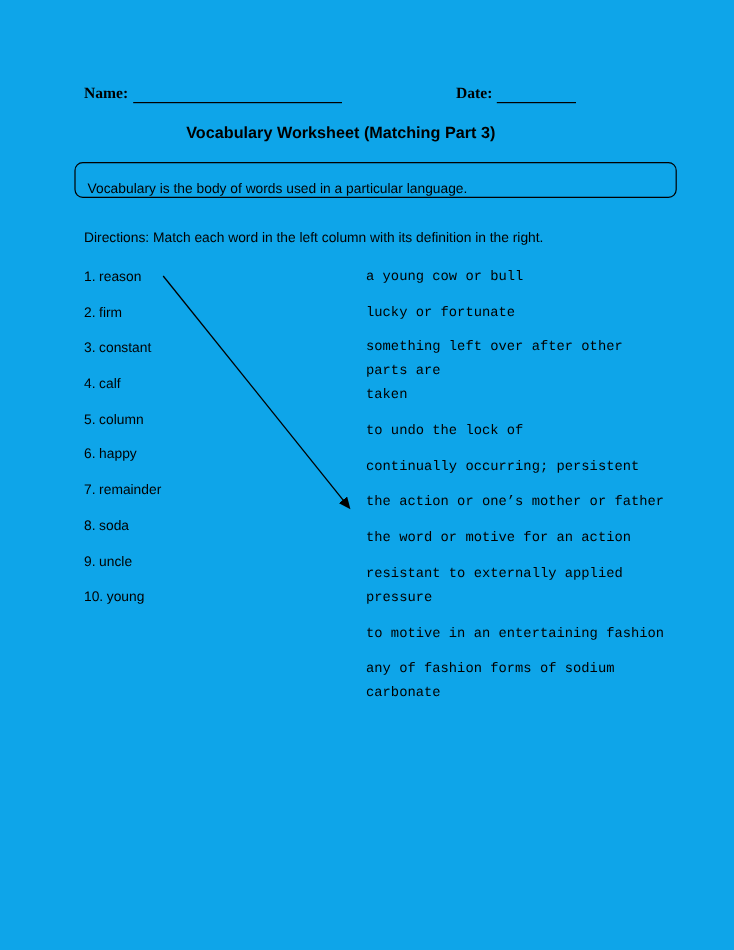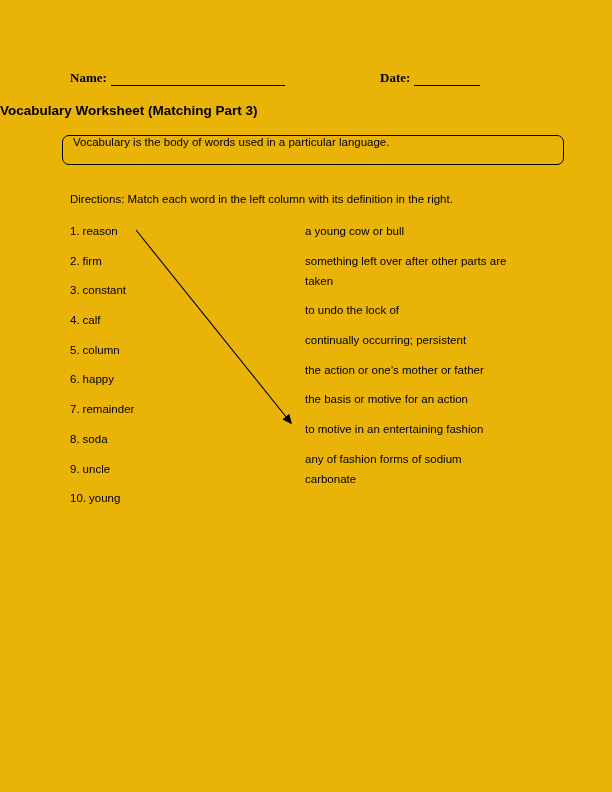--- a/index.html
+++ b/index.html
@@ -4,21 +4,21 @@
 <style>
   html, body {
     margin: 0;
     padding: 0;
     background: #ffffff;
   }
   .page {
     position: relative;
     width: 612px;
     height: 792px;
-    background: #eab308;
+    background: #0ea5e9;
     font-family: "Liberation Sans", sans-serif;
     color: #000000;
     overflow: hidden;
   }
 
   
   .name-field, .date-field {
     position: absolute;
     top: 70px;
     font-family: "Liberation Serif", serif;
@@ -37,35 +37,36 @@
   }
   .name-line { width: 174px; }
   .date-line { width: 66px; }
 
   
   .title {
     position: absolute;
     top: 103px;
     left: 0;
     width: 568px;
+    text-align: center;
     font-weight: bold;
     font-size: 13.5px;
   }
 
   
   .def-box {
     position: absolute;
     left: 62px;
     top: 135px;
     width: 490px;
     height: 28px;
     border: 1.4px solid #000;
     border-radius: 7px;
     display: flex;
-    align-items: flex-start;
+    align-items: flex-end;
     padding-left: 10px;
     font-size: 11.5px;
   }
 
   
   .directions {
     position: absolute;
     left: 70px;
     top: 193px;
     font-size: 11.5px;
@@ -77,20 +78,21 @@
     left: 70px;
     top: 221px;
     font-size: 11.5px;
   }
   .defs-col {
     position: absolute;
     left: 305px;
     top: 221px;
     width: 252px;
     font-size: 11.5px;
+    font-family: Liberation Mono, monospace;
   }
   .word-item, .def-item {
     line-height: 20px;
     margin-bottom: 9.7px;
   }
   .def-item { white-space: pre-line; }
   .word-number { margin-right: 3px; }
 
   
   .arrow-overlay {
@@ -131,26 +133,28 @@
     <div class="word-item"><span class="word-number">5.</span><span>column</span></div>
     <div class="word-item"><span class="word-number">6.</span><span>happy</span></div>
     <div class="word-item"><span class="word-number">7.</span><span>remainder</span></div>
     <div class="word-item"><span class="word-number">8.</span><span>soda</span></div>
     <div class="word-item"><span class="word-number">9.</span><span>uncle</span></div>
     <div class="word-item"><span class="word-number">10.</span><span>young</span></div>
   </div>
 
   <div class="defs-col">
     <div class="def-item">a young cow or bull</div>
+    <div class="def-item">lucky or fortunate</div>
     <div class="def-item">something left over after other parts are
 taken</div>
     <div class="def-item">to undo the lock of</div>
     <div class="def-item">continually occurring; persistent</div>
     <div class="def-item">the action or one’s mother or father</div>
-    <div class="def-item">the basis or motive for an action</div>
+    <div class="def-item">the word or motive for an action</div>
+    <div class="def-item">resistant to externally applied pressure</div>
     <div class="def-item">to motive in an entertaining fashion</div>
     <div class="def-item">any of fashion forms of sodium
 carbonate</div>
   </div>
 
   <svg class="arrow-overlay" viewBox="0 0 612 792">
     <defs>
       <marker id="arrowhead" markerWidth="10" markerHeight="8" refX="7.5" refY="4" orient="auto">
         <polygon points="0 0, 9 4, 0 8" fill="#000"></polygon>
       </marker>

